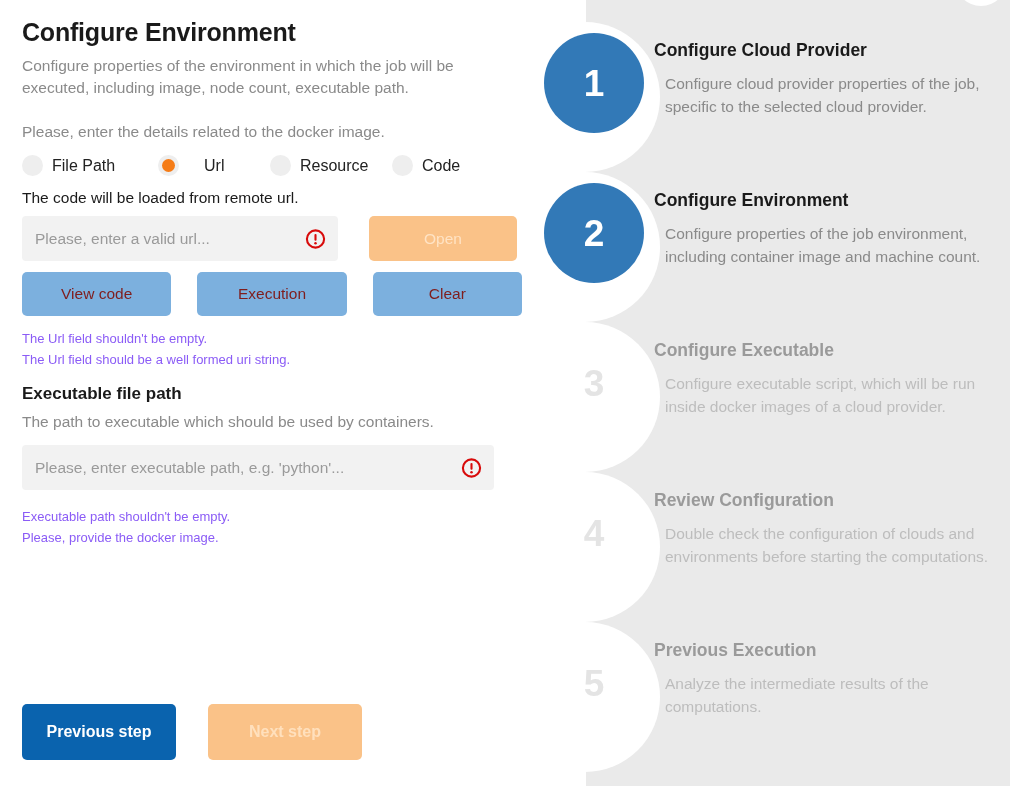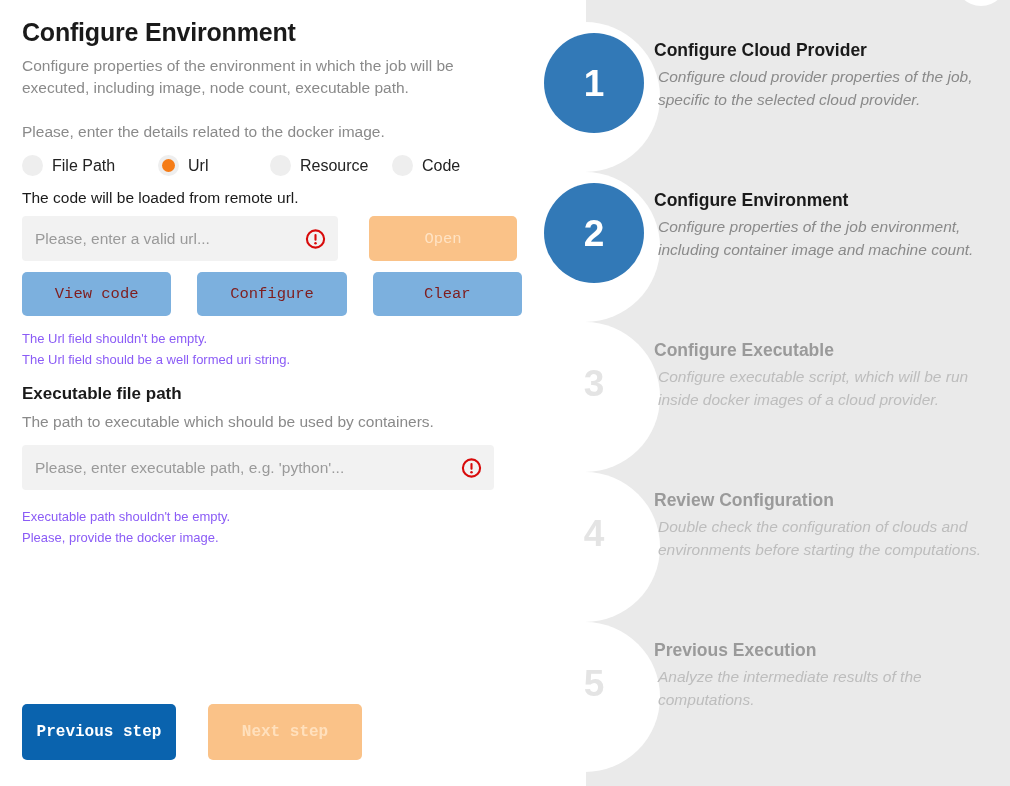--- a/index.html
+++ b/index.html
@@ -63,21 +63,21 @@
     display: flex;
     align-items: center;
     margin-bottom: 13px;
   }
   .radio-item {
     display: flex;
     align-items: center;
     cursor: pointer;
   }
   .radio-item.r0 { width: 136px; }
-  .radio-item.r1 { width: 112px; }
+  .radio-item.r1 { width: 112px; gap: 16px; }
   .radio-item.r2 { width: 122px; }
   .radio-item.r3 { width: 100px; }
   .radio-dot {
     width: 21px;
     height: 21px;
     border-radius: 50%;
     background: #eeeeee;
     flex: 0 0 21px;
     position: relative;
   }
@@ -138,21 +138,21 @@
     transform: translateY(-50%);
     width: 21px;
     height: 21px;
     display: block;
   }
 
   
   .btn {
     border: 0;
     border-radius: 5px;
-    font-family: Liberation Mono, monospace;
+    font-family: Liberation Sans, sans-serif;
     font-size: 15.5px;
     cursor: pointer;
     color: #ffffff;
     text-align: center;
   }
   .btn-open {
     width: 148px;
     height: 45px;
     background: #fac288;
     color: #ffe3c4;
@@ -265,22 +265,21 @@
     font-size: 17.5px;
     font-weight: bold;
     color: #1a1a1a;
     margin: 0 0 4px 0;
   }
   .step-title.dim { color: #9a9a9a; }
   .step-desc {
     font-size: 15.5px;
     color: #8a8a8a;
     line-height: 23px;
-    margin: 4px;
-    font-style: italic;
+    margin: 11px;
   }
   .step-desc.dim { color: #bdbdbd; }
 
   
   #top-partial-circle {
     position: absolute;
     left: 955px;
     top: -46px;
     width: 52px;
     height: 52px;
@@ -334,21 +333,21 @@
             <rect x="9.45" y="5.6" width="2.1" height="6.6" rx="1" fill="#d80b0b"></rect>
             <circle cx="10.5" cy="14.8" r="1.25" fill="#d80b0b"></circle>
           </svg>
         </span>
       </div>
       <button class="btn btn-open">Open</button>
     </div>
 
     <div class="btn-row">
       <button class="btn btn-blue">View code</button>
-      <button class="btn btn-blue">Configure</button>
+      <button class="btn btn-blue">Execution</button>
       <button class="btn btn-blue">Clear</button>
     </div>
 
     <div class="errors">
       <div class="err-line">The Url field shouldn't be empty.</div>
       <div class="err-line">The Url field should be a well formed uri string.</div>
     </div>
 
     <h2 class="section-title">Executable file path</h2>
     <p class="section-desc">The path to executable which should be used by containers.</p>

